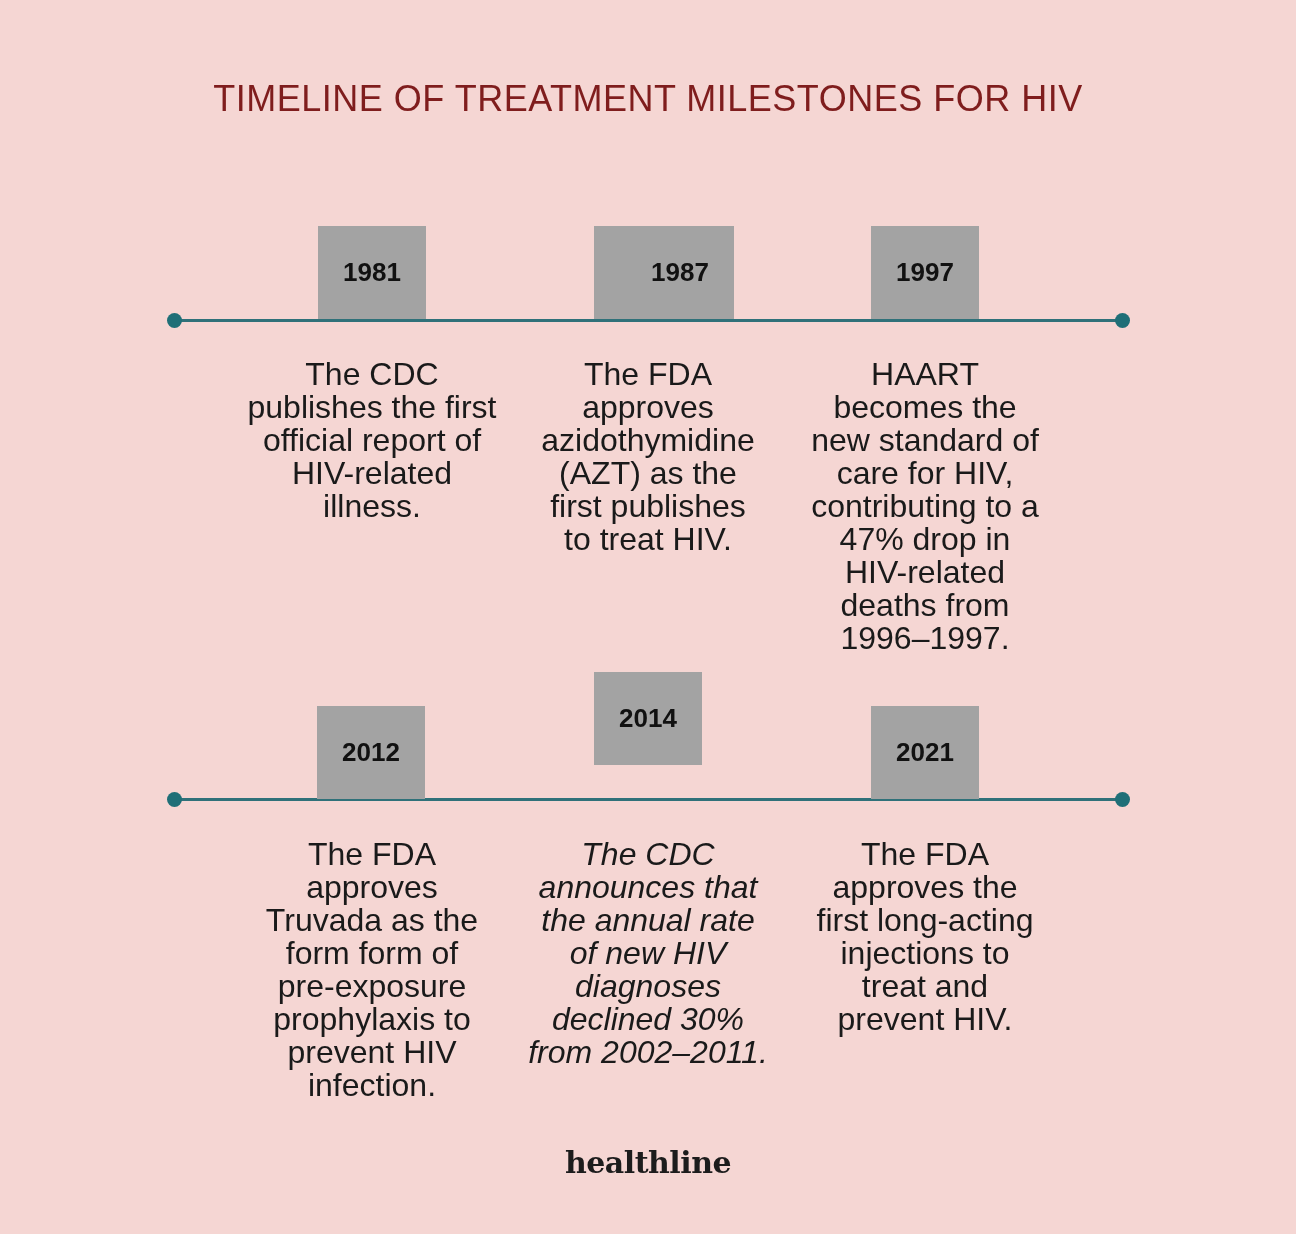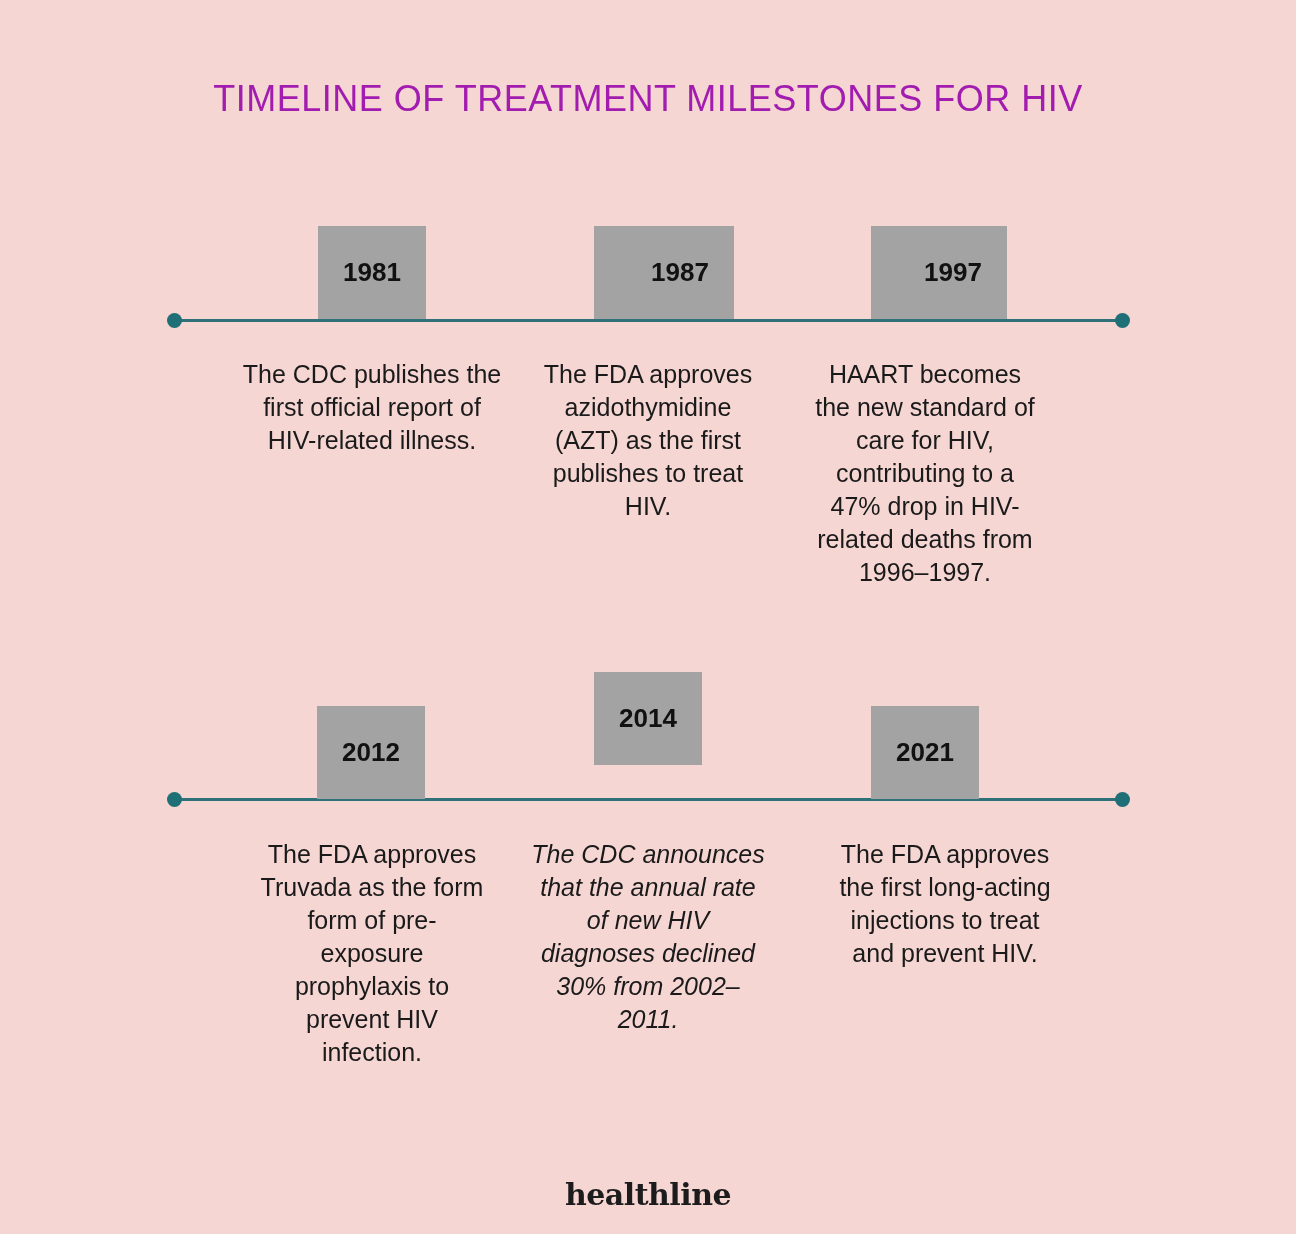--- a/index.html
+++ b/index.html
@@ -1,50 +1,50 @@
 <!DOCTYPE html>
 <html><head>
 <meta charset="utf-8">
 <style>
   html,body{margin:0;padding:0;}
   body{width:1296px;height:1234px;background:#f5d6d3;position:relative;overflow:hidden;font-family:"Liberation Sans",sans-serif;color:#1a1a1a;}
-  .title{position:absolute;top:78px;left:0;width:1296px;text-align:center;font-size:36px;letter-spacing:0.5px;color:#a21caf;}
+  .title{position:absolute;top:78px;left:0;width:1296px;text-align:center;font-size:36px;letter-spacing:0.5px;color:#7f1d1d;}
   .row{position:absolute;left:0;width:1296px;}
   .line{position:absolute;left:174px;width:948px;height:3px;background:#2f7179;}
   .dot{position:absolute;width:15px;height:15px;border-radius:50%;background:#1f6f77;}
   .yearbox{position:absolute;width:108px;height:93px;background:#a3a3a3;display:flex;align-items:center;justify-content:center;font-weight:bold;font-size:26px;color:#111;}
-  .desc{position:absolute;width:260px;text-align:center;font-size:25px;line-height:33px;color:#1a1a1a;}
-  .logo{position:absolute;top:1145px;left:0;width:1296px;text-align:center;font-family:"DejaVu Serif",serif;font-weight:bold;font-size:30px;color:#1c1c1c;letter-spacing:-0.5px;margin-top:32px;}
+  .desc{position:absolute;width:260px;text-align:center;font-size:32px;line-height:33px;color:#1a1a1a;}
+  .logo{position:absolute;top:1145px;left:0;width:1296px;text-align:center;font-family:"DejaVu Serif",serif;font-weight:bold;font-size:30px;color:#1c1c1c;letter-spacing:-0.5px;}
 </style>
 </head>
 <body>
 
 <div class="title">TIMELINE OF TREATMENT MILESTONES FOR HIV</div>
 
 <div class="row" style="top:0;">
   <div class="line" style="top:319px;"></div>
   <div class="dot" style="left:167px;top:313px;"></div>
   <div class="dot" style="left:1115px;top:313px;"></div>
 
   <div class="yearbox" style="left:318px;top:226px;">1981</div>
   <div class="yearbox" style="left:594px;top:226px;padding-left:32px;">1987</div>
-  <div class="yearbox" style="left:871px;top:226px;padding-left:28px;">1997</div>
+  <div class="yearbox" style="left:871px;top:226px;">1997</div>
 
   <div class="desc" style="left:242px;top:358px;width:260px;">The CDC publishes the first official report of HIV-related illness.</div>
   <div class="desc" style="left:538px;top:358px;width:220px;">The FDA approves azidothymidine (AZT) as the first publishes to treat HIV.</div>
   <div class="desc" style="left:810px;top:358px;width:230px;">HAART becomes the new standard of care for HIV, contributing to a 47% drop in HIV-related deaths from 1996–1997.</div>
 </div>
 
 <div class="row" style="top:0;">
   <div class="line" style="top:798px;"></div>
   <div class="dot" style="left:167px;top:792px;"></div>
   <div class="dot" style="left:1115px;top:792px;"></div>
 
   <div class="yearbox" style="left:317px;top:706px;">2012</div>
   <div class="yearbox" style="left:594px;top:672px;">2014</div>
   <div class="yearbox" style="left:871px;top:706px;">2021</div>
 
   <div class="desc" style="left:256px;top:838px;width:232px;">The FDA approves Truvada as the form form of pre-exposure prophylaxis to prevent HIV infection.</div>
   <div class="desc" style="left:528px;top:838px;width:240px;font-style:italic;">The CDC announces that the annual rate of new HIV diagnoses declined 30% from 2002–2011.</div>
-  <div class="desc" style="left:814px;top:838px;width:222px;margin-left:20px;">The FDA approves the first long-acting injections to treat and prevent HIV.</div>
+  <div class="desc" style="left:814px;top:838px;width:222px;">The FDA approves the first long-acting injections to treat and prevent HIV.</div>
 </div>
 
 <div class="logo">healthline</div>
 
 </body></html>

